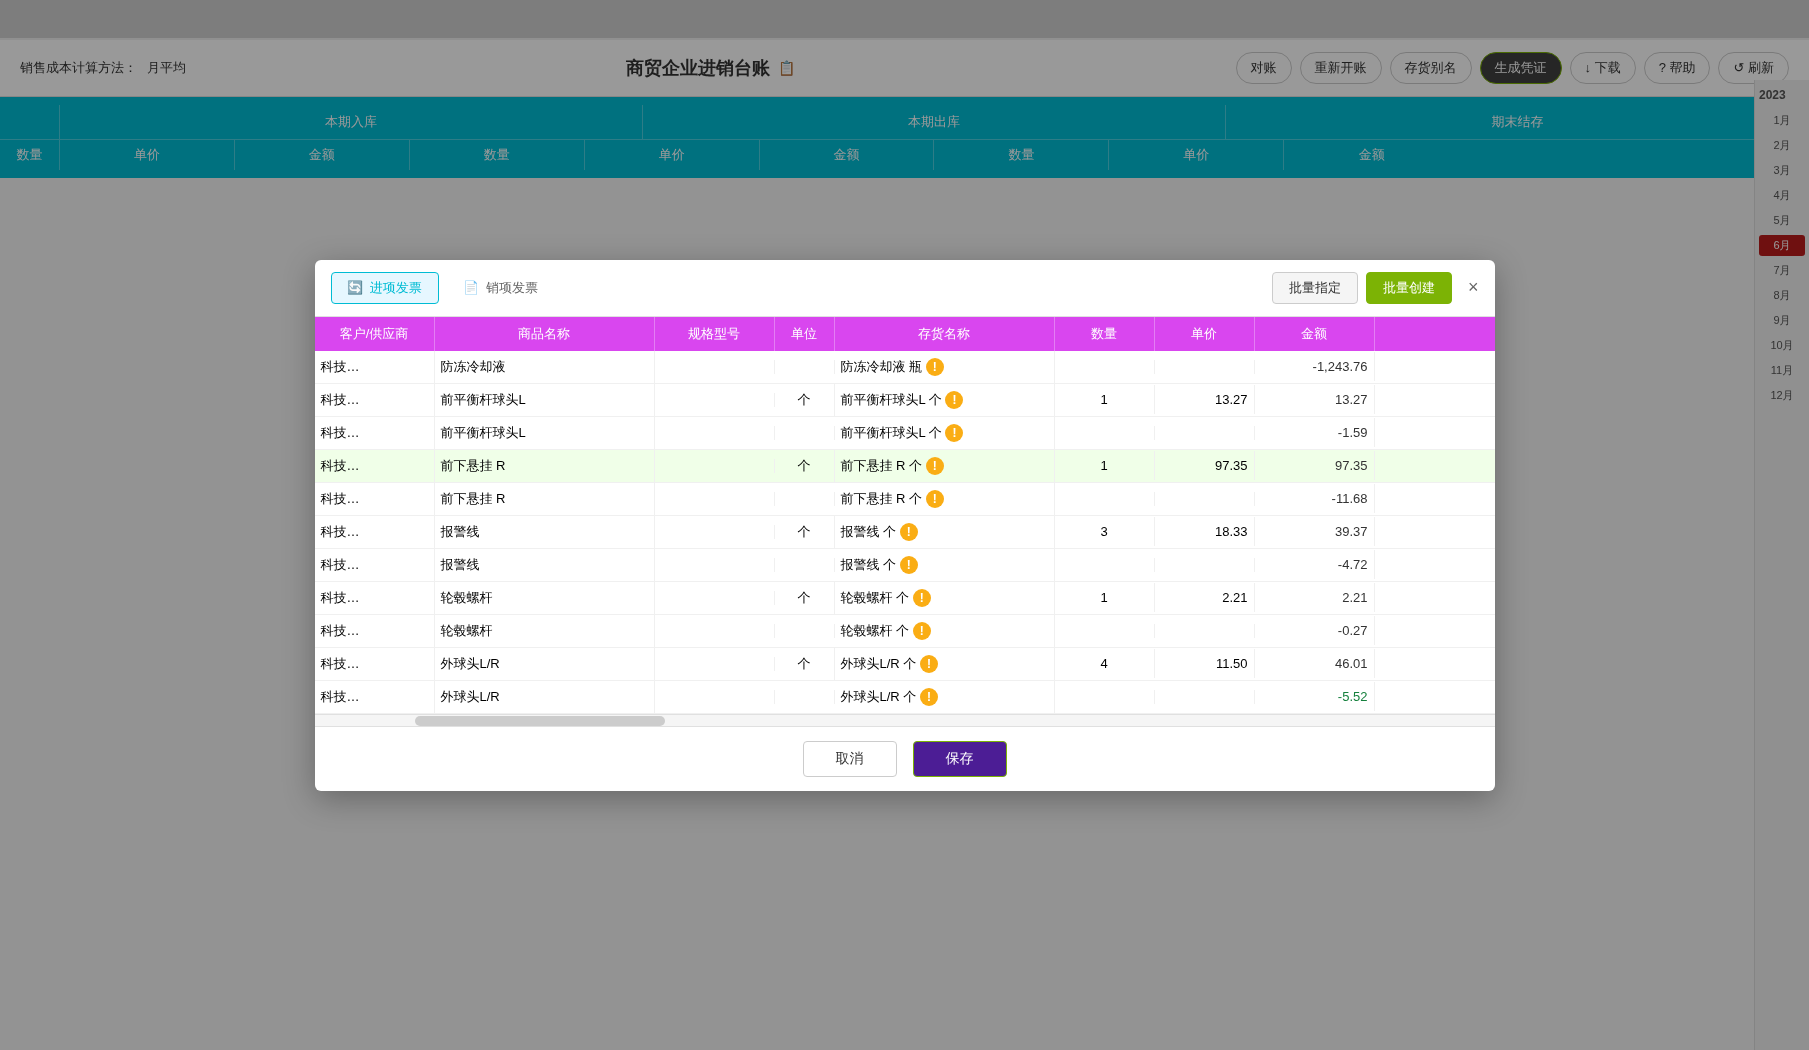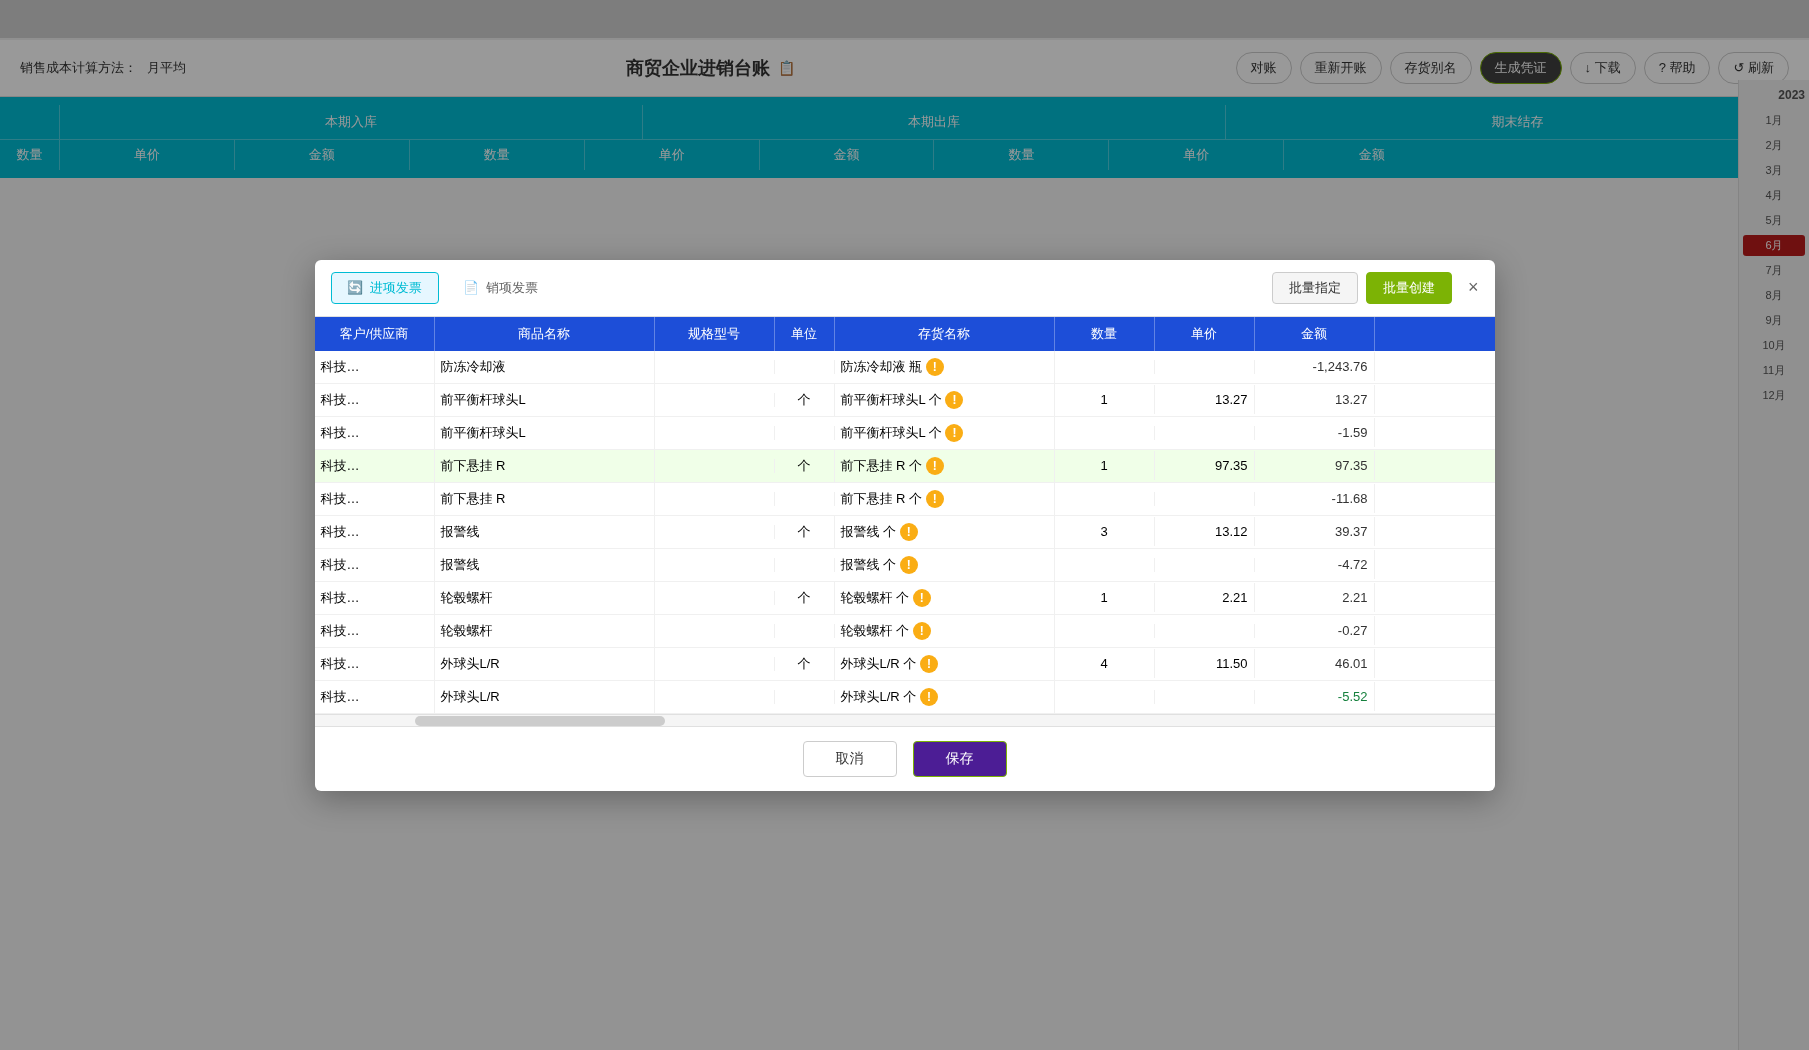--- a/index.html
+++ b/index.html
@@ -29,21 +29,21 @@
     .modal-tab.active { background: #e6f7ff; border: 1px solid #00bcd4; color: #00bcd4; }
     .modal-tab.inactive { color: #666; border: 1px solid transparent; }
     .modal-header-actions { margin-left: auto; display: flex; gap: 8px; }
     .modal-btn { padding: 6px 16px; border-radius: 4px; cursor: pointer; font-size: 13px; border: none; }
     .modal-btn.specify { background: #f5f5f5; border: 1px solid #ccc; color: #333; }
     .modal-btn.create { background: #7cb305; color: #fff; border: 1px solid #7cb305; }
     .modal-close-btn { margin-left: 8px; background: none; border: none; font-size: 18px; cursor: pointer; color: #666; }
 
     
     .modal-table { flex: 1; overflow: hidden; }
-    .modal-table-header { display: grid; grid-template-columns: 120px 220px 120px 60px 220px 100px 100px 120px; background: #1d4ed8; color: #fff; }
+    .modal-table-header { display: grid; grid-template-columns: 120px 220px 120px 60px 220px 100px 100px 120px; background: #d946ef; color: #fff; }
     .modal-table-header > div { padding: 8px 6px; font-size: 13px; text-align: center; border-right: 1px solid rgba(255,255,255,0.3); }
     .modal-table-body { overflow-y: auto; max-height: 420px; }
     .modal-row { display: grid; grid-template-columns: 120px 220px 120px 60px 220px 100px 100px 120px; border-bottom: 1px solid #f0f0f0; align-items: center; }
     .modal-row.highlighted { background: #f0ffe8; }
     .modal-row > div { padding: 7px 6px; font-size: 13px; text-align: center; border-right: 1px solid #f0f0f0; overflow: hidden; text-overflow: ellipsis; white-space: nowrap; }
     .modal-row > div.left { text-align: left; }
     .modal-row > div.right { text-align: right; }
 
     
     .warn-icon { display: inline-block; width: 18px; height: 18px; border-radius: 50%; background: #faad14; color: #fff; font-size: 12px; font-weight: bold; line-height: 18px; text-align: center; }
@@ -56,21 +56,21 @@
     .modal-footer { display: flex; justify-content: center; gap: 16px; padding: 14px 0; border-top: 1px solid #e0e0e0; }
     .footer-btn { padding: 8px 32px; border-radius: 4px; cursor: pointer; font-size: 14px; }
     .footer-btn.cancel { background: #fff; border: 1px solid #ccc; color: #333; }
     .footer-btn.save { background: #4c1d95; border: 1px solid #7cb305; color: #fff; }
 
     
     .bg-page { background: #f5f5f5; position: absolute; top: 40px; left: 0; right: 0; bottom: 0; }
     .bg-header { background: #00bcd4; padding: 8px 0; }
 
     
-    .sidebar-right { position: absolute; right: 0; top: 40px; width: 71px; background: #f0f0f0; bottom: 0; display: flex; flex-direction: column; align-items: flex-end; padding: 8px 4px; gap: 4px; font-size: 11px; color: #555; border-left: 1px solid #ddd; }
+    .sidebar-right { position: absolute; right: 0; top: 40px; width: 55px; background: #f0f0f0; bottom: 0; display: flex; flex-direction: column; align-items: flex-start; padding: 8px 4px; gap: 4px; font-size: 11px; color: #555; border-left: 1px solid #ddd; }
     .sidebar-year { font-weight: bold; font-size: 12px; margin-bottom: 4px; }
     .month-row { cursor: pointer; padding: 3px 6px; border-radius: 3px; width: 100%; text-align: center; }
     .month-row.active-month { background: #b91c1c; color: #fff; }
   </style>
 </head>
 <body>
 
 <div class="tab-bar">
   <div class="tab-item">首页</div>
   <div class="tab-item active">
@@ -236,21 +236,21 @@
           <div class="modal-row">
       <div class="left">科技…</div>
       <div class="left">报警线</div>
       <div></div>
       <div>个</div>
       <div class="left">
         报警线 个
         <span class="warn-icon">!</span>
       </div>
       <div>3</div>
-      <div class="right">13.12</div>
+      <div class="right">18.33</div>
       <div class="right" style="color:#333">39.37</div>
     </div>
           <div class="modal-row">
       <div class="left">科技…</div>
       <div class="left">报警线</div>
       <div></div>
       <div></div>
       <div class="left">
         报警线 个
         <span class="warn-icon">!</span>

